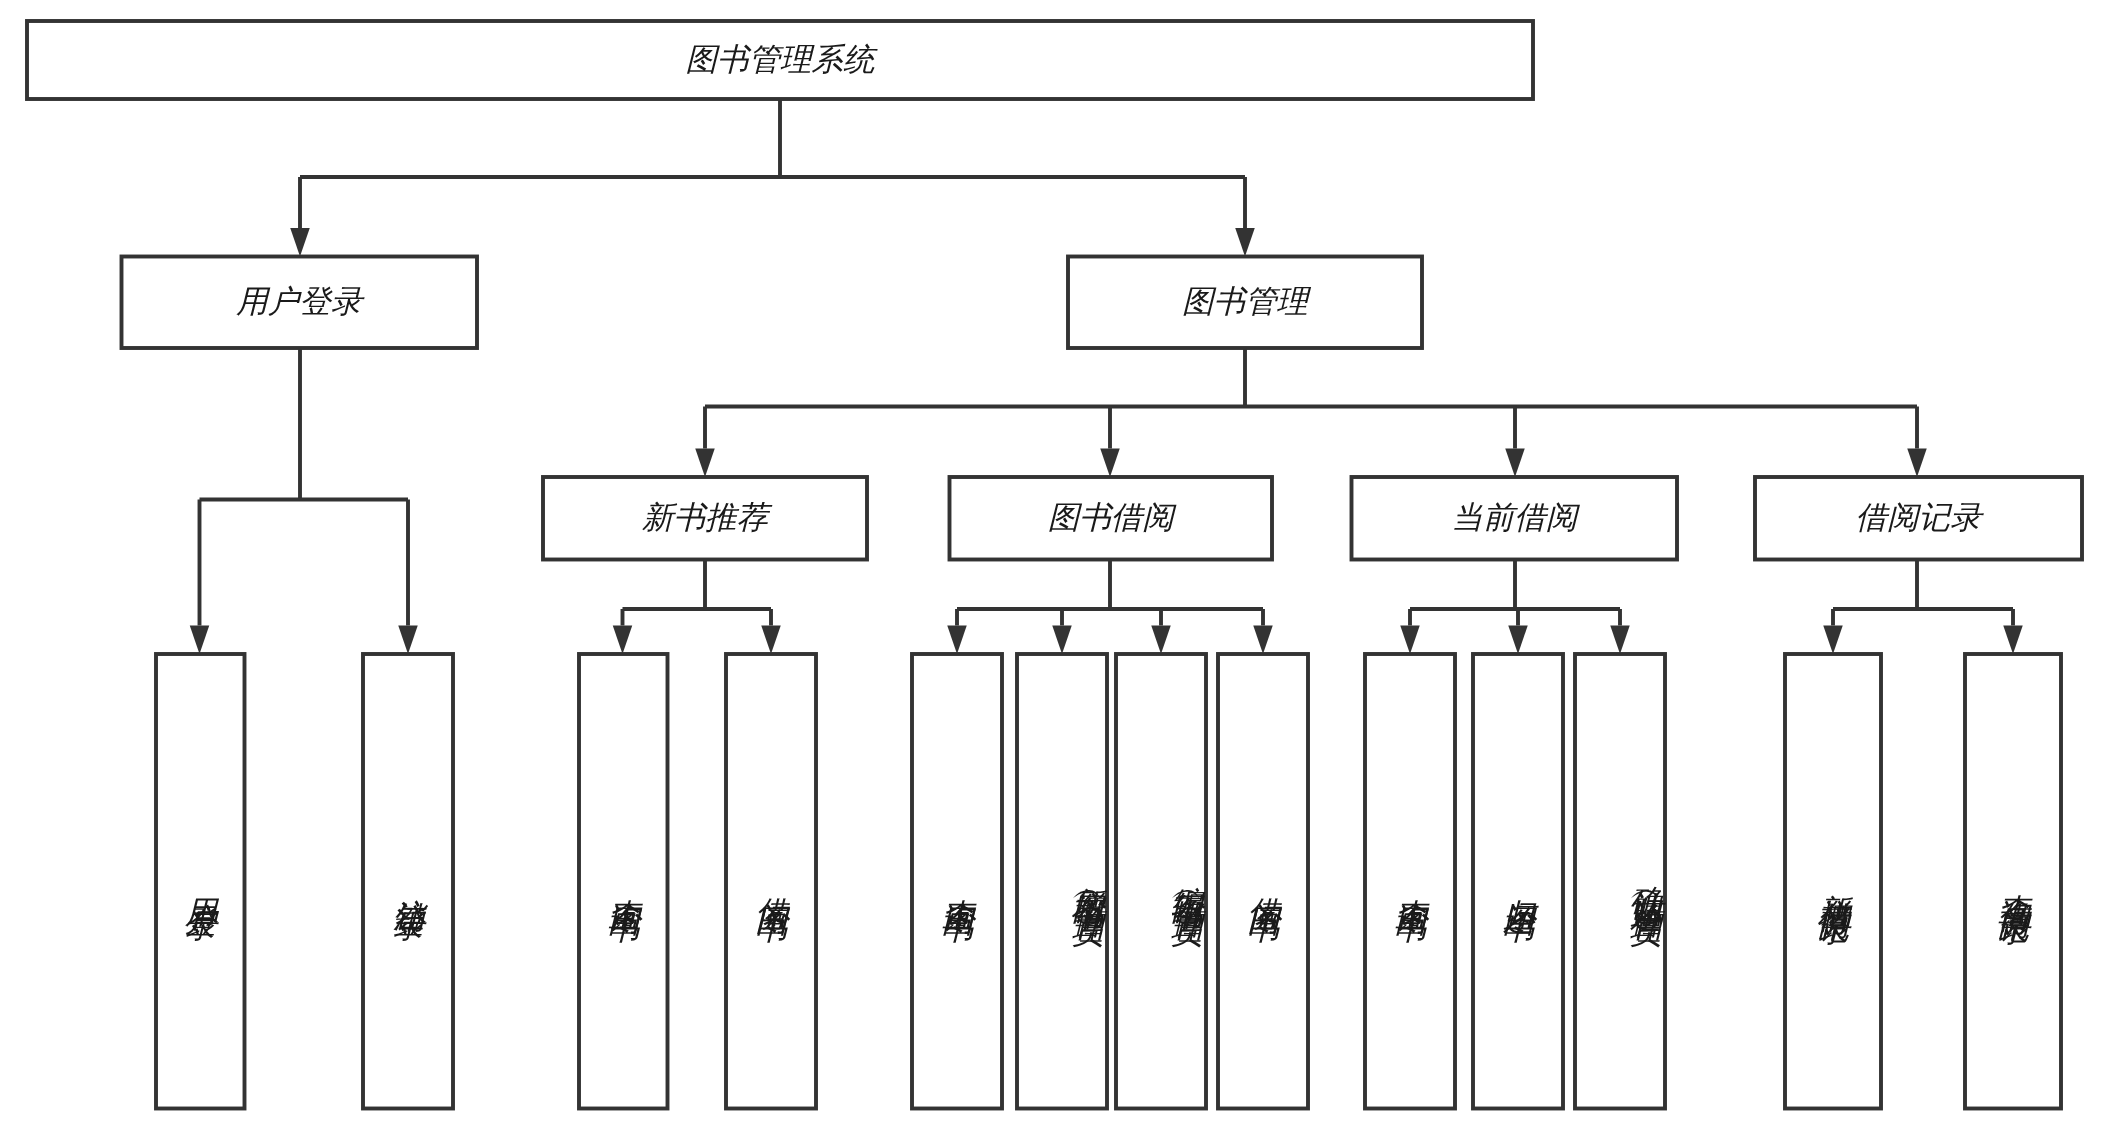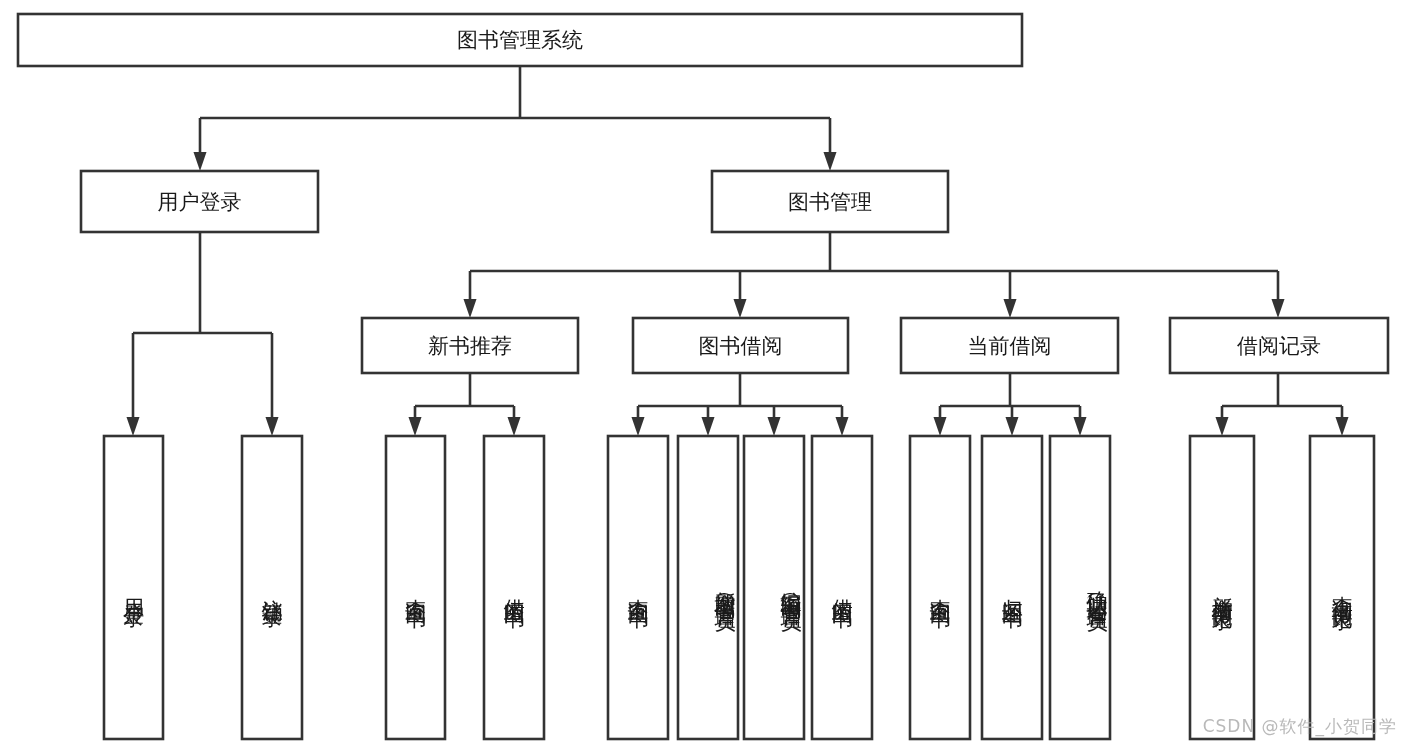--- a/index.html
+++ b/index.html
@@ -1,20 +1,20 @@
 <!DOCTYPE html>
 <html><head>
 <meta charset="utf-8">
 <style>
   html,body{margin:0;padding:0;background:#ffffff;}
   body{
     font-family:"DejaVu Sans","Liberation Sans",sans-serif;
     width:1405px;height:747px;overflow:hidden;position:relative;
   }
-  #diagram-root{position:relative;width:1405px;height:744px;}
+  #diagram-root{position:relative;width:1405px;height:744px;font-style:italic;}
   svg#tree-svg{position:absolute;left:0;top:0;width:1405px;height:747px;display:block;}
   .node-box{
     fill:#ffffff;stroke:#333333;stroke-width:2.6;
   }
   .node-label-h{
     font-family:"DejaVu Sans","Liberation Sans",sans-serif;
     font-size:21px;fill:#1a1a1a;
     text-anchor:middle;dominant-baseline:middle;
   }
   .connector{
@@ -164,14 +164,13 @@
       <div class="vlabel" style="left: 680px; top: 444px; width: 56px; height: 287px;">新增图书（管理员）</div>
       <div class="vlabel" style="left: 746px; top: 444px; width: 56px; height: 287px;">编辑图书（管理员）</div>
       <div class="vlabel center" style="left: 814px; top: 444px; width: 56px; height: 287px;">借阅图书</div>
       <div class="vlabel center" style="left: 912px; top: 444px; width: 56px; height: 287px;">查询图书</div>
       <div class="vlabel center" style="left: 984px; top: 444px; width: 56px; height: 287px;">归还图书</div>
       <div class="vlabel" style="left: 1052px; top: 444px; width: 56px; height: 287px;">确认归还（管理员）</div>
       <div class="vlabel center" style="left: 1192px; top: 444px; width: 60px; height: 287px;">新增借阅记录</div>
       <div class="vlabel center" style="left: 1312px; top: 444px; width: 60px; height: 287px;">查询借阅记录</div>
     </div>
 
-  <div class="watermark">CSDN @软件_小贺同学</div>
 </div>
 
 </body></html>

